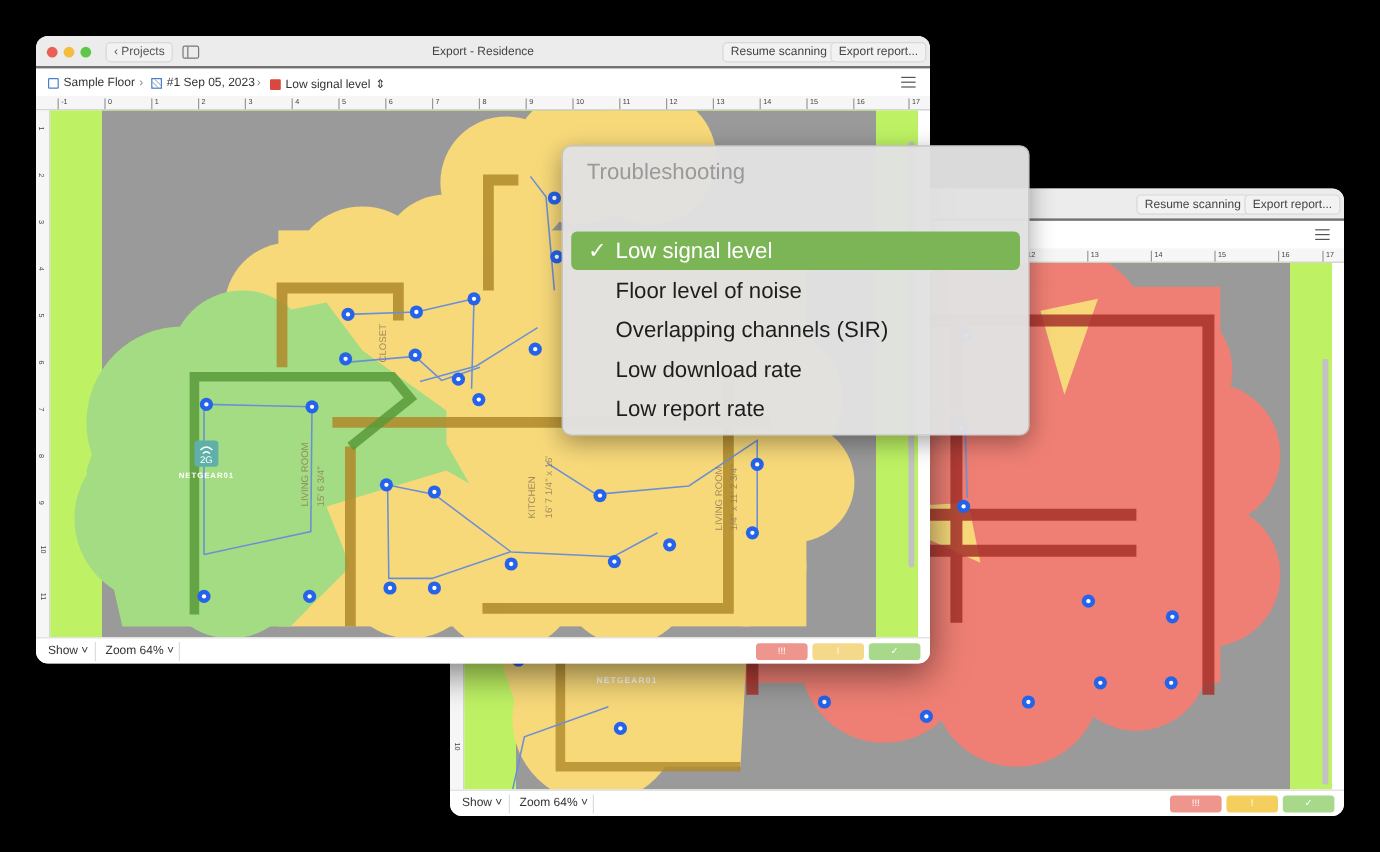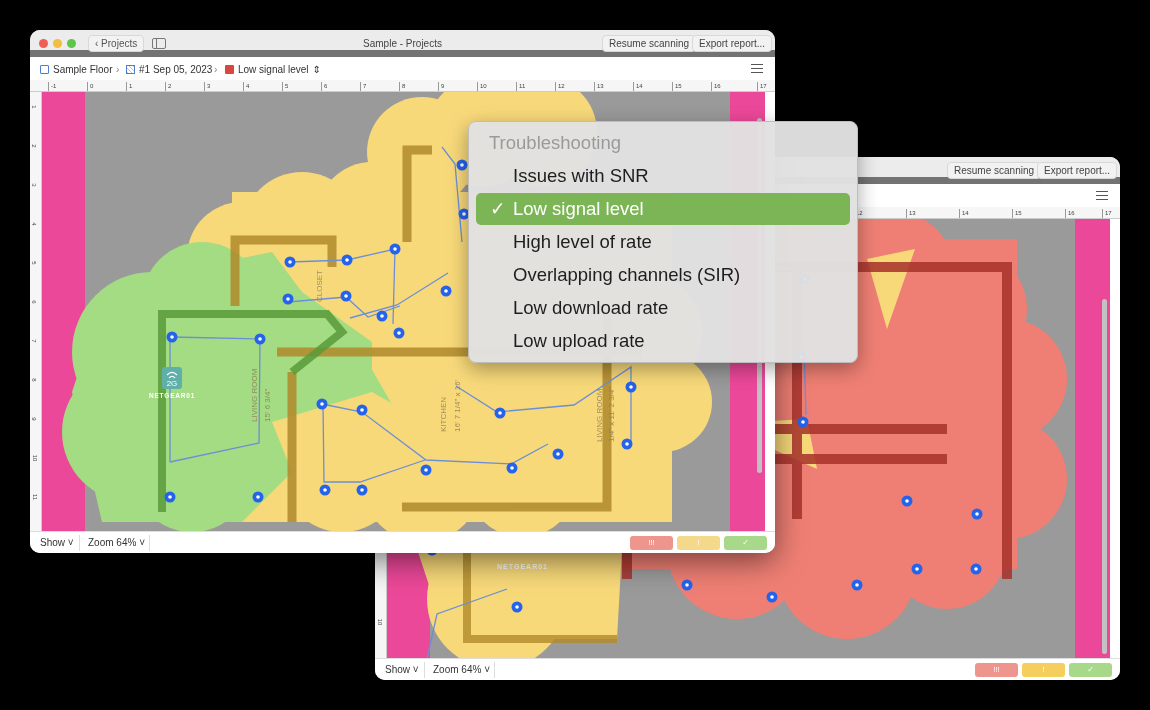--- a/index.html
+++ b/index.html
@@ -1,20 +1,20 @@
 <!DOCTYPE html>
 <html><head>
 <meta charset="utf-8">
 <style>
   * { box-sizing: border-box; margin: 0; padding: 0; }
   html, body { width: 1150px; height: 710px; background: #000; overflow: hidden; font-family: "Liberation Sans", sans-serif; }
   .win { position: absolute; background: #fff; border-radius: 10px; overflow: hidden; box-shadow: 0 8px 30px rgba(0,0,0,.5); }
   #win-back { left: 375px; top: 157px; width: 745px; height: 523px; }
   #win-front { left: 30px; top: 30px; width: 745px; height: 523px; }
-  .titlebar { position: absolute; left: 0; top: 0; right: 0; height: 27px; background: #ececec; border-bottom: 7px solid #737373; }
+  .titlebar { position: absolute; left: 0; top: 0; right: 0; height: 27px; background: #ececec; border-bottom: 2px solid #737373; }
   .traffic { position: absolute; top: 9px; width: 9px; height: 9px; border-radius: 50%; }
   .t-close { left: 9px; background: #ec5f57; }
   .t-min { left: 23px; background: #f5bd3f; }
   .t-max { left: 37px; background: #5ec648; }
   .back-btn { position: absolute; left: 58px; top: 5px; height: 17px; padding: 0 6px; border: 1px solid #d8d8d8; border-radius: 4px; font-size: 10px; color: #555; line-height: 15px; background: #f2f2f2; }
   .sidebar-toggle { position: absolute; left: 122px; top: 8px; width: 14px; height: 11px; border: 1.2px solid #777; border-radius: 2px; }
   .sidebar-toggle::after { content: ""; position: absolute; left: 3px; top: 0; bottom: 0; width: 1px; background: #777; }
   .win-title { position: absolute; left: 0; right: 0; top: 8px; text-align: center; font-size: 10px; color: #444; }
   .tb-btn { position: absolute; top: 5px; height: 17px; padding: 0 6px; border: 1px solid #d8d8d8; border-radius: 4px; font-size: 10px; color: #444; line-height: 15px; background: #f2f2f2; }
   .crumbbar { position: absolute; left: 0; right: 0; top: 28px; height: 22px; background: #fff; font-size: 10px; color: #333; }
@@ -22,21 +22,21 @@
   .ico-floor { width: 9px; height: 9px; border: 1.3px solid #4a7fd0; border-radius: 1px; }
   .ico-scan { width: 9px; height: 9px; border: 1.3px solid #4a7fd0; background: repeating-linear-gradient(45deg,#bcd,#bcd 1px,#fff 1px,#fff 3px); }
   .ico-low { width: 9px; height: 9px; background: #d9473f; border-radius: 1px; }
   .sep { color: #888; }
   .filter-icon { position: absolute; right: 12px; top: 33px; width: 12px; height: 10px; }
   .filter-icon i { position: absolute; left: 0; right: 0; height: 1px; background: #555; }
   .hruler { position: absolute; left: 0; right: 0; top: 50px; height: 12px; background: #f6f6f6; border-bottom: 1px solid #ccc; font-size: 6px; color: #444; }
   .hruler span { position: absolute; top: 2px; padding-left: 2px; border-left: 1px solid #999; height: 9px; line-height: 9px; }
   .vruler { position: absolute; left: 0; top: 62px; width: 12px; bottom: 22px; background: #f6f6f6; border-right: 1px solid #ccc; font-size: 6px; color: #444; }
   .vruler span { position: absolute; left: 2px; transform: rotate(90deg); }
-  .canvas { position: absolute; left: 12px; top: 62px; right: 10px; bottom: 22px; background: #ec4899; overflow: hidden; }
+  .canvas { position: absolute; left: 12px; top: 62px; right: 10px; bottom: 22px; background: #bef264; overflow: hidden; }
   .plan-bg { position: absolute; left: 43px; top: 0; width: 645px; bottom: 0; background: #9a9a9a; }
   .vscroll { position: absolute; right: 3px; top: 83px; width: 5px; height: 355px; background: #c2c2c2; border-radius: 3px; }
   .statusbar { position: absolute; left: 0; right: 0; bottom: 0; height: 22px; background: #fff; border-top: 1px solid #ddd; font-size: 10px; color: #333; }
   .sb-item { position: absolute; top: 5px; }
   .sb-div { position: absolute; top: 3px; width: 1px; height: 16px; background: #ddd; }
   .legend-chip { position: absolute; top: 4px; width: 43px; height: 14px; border-radius: 3px; color: #fff; font-size: 8px; text-align: center; line-height: 14px; }
   svg.map { position: absolute; left: 0; top: 0; }
   .menu { position: absolute; left: 468px; top: 121px; width: 390px; height: 242px; background: rgba(225,225,225,.97); border-radius: 8px; box-shadow: 0 6px 20px rgba(0,0,0,.35); border: 1px solid #bdbdbd; font-size: 18.5px; color: #1e1e1e; }
   .menu-header { position: absolute; left: 20px; top: 10px; color: #9a9a9a; }
   .menu-item { position: absolute; left: 7px; right: 7px; height: 32px; line-height: 32px; padding-left: 37px; border-radius: 5px; }
@@ -199,21 +199,21 @@
   </div>
 </div>
 
 <div class="win" id="win-front">
   <div class="titlebar">
     <div class="traffic t-close"></div>
     <div class="traffic t-min"></div>
     <div class="traffic t-max"></div>
     <div class="back-btn"><span>‹ </span><span>Projects</span></div>
     <div class="sidebar-toggle"></div>
-    <div class="win-title">Sample - Projects</div>
+    <div class="win-title">Export - Residence</div>
     <div class="tb-btn" style="left:572px">Resume scanning</div>
     <div class="tb-btn" style="left:662px">Export report...</div>
   </div>
   <div class="crumbbar">
     <div class="crumb" style="left:10px">
         <span class="ico-floor"></span>
         <span>Sample Floor</span>
       </div>
     <span class="crumb sep" style="left:86px">›</span>
     <div class="crumb" style="left:96px">
@@ -436,19 +436,18 @@
     <div class="sb-item" style="left:58px"><span>Zoom 64%</span> ˅</div>
     <div class="sb-div" style="left:119px"></div>
     <div class="legend-chip" style="left:600px;background:#ee958d">!!!</div>
     <div class="legend-chip" style="left:647px;background:#f5d98b">!</div>
     <div class="legend-chip" style="left:694px;background:#a8d98a">✓</div>
   </div>
 </div>
 
 <div class="menu">
   <div class="menu-header">Troubleshooting</div>
-  <div class="menu-item" style="top:38px"><span>Issues with SNR</span></div>
   <div class="menu-item sel" style="top:71px"><span class="check">✓</span><span>Low signal level</span></div>
-  <div class="menu-item" style="top:104px"><span>High level of rate</span></div>
+  <div class="menu-item" style="top:104px"><span>Floor level of noise</span></div>
   <div class="menu-item" style="top:170px"><span>Low download rate</span></div>
   <div class="menu-item" style="top:137px"><span>Overlapping channels (SIR)</span></div>
-  <div class="menu-item" style="top:203px"><span>Low upload rate</span></div>
+  <div class="menu-item" style="top:203px"><span>Low report rate</span></div>
 </div>
 
 </body></html>

